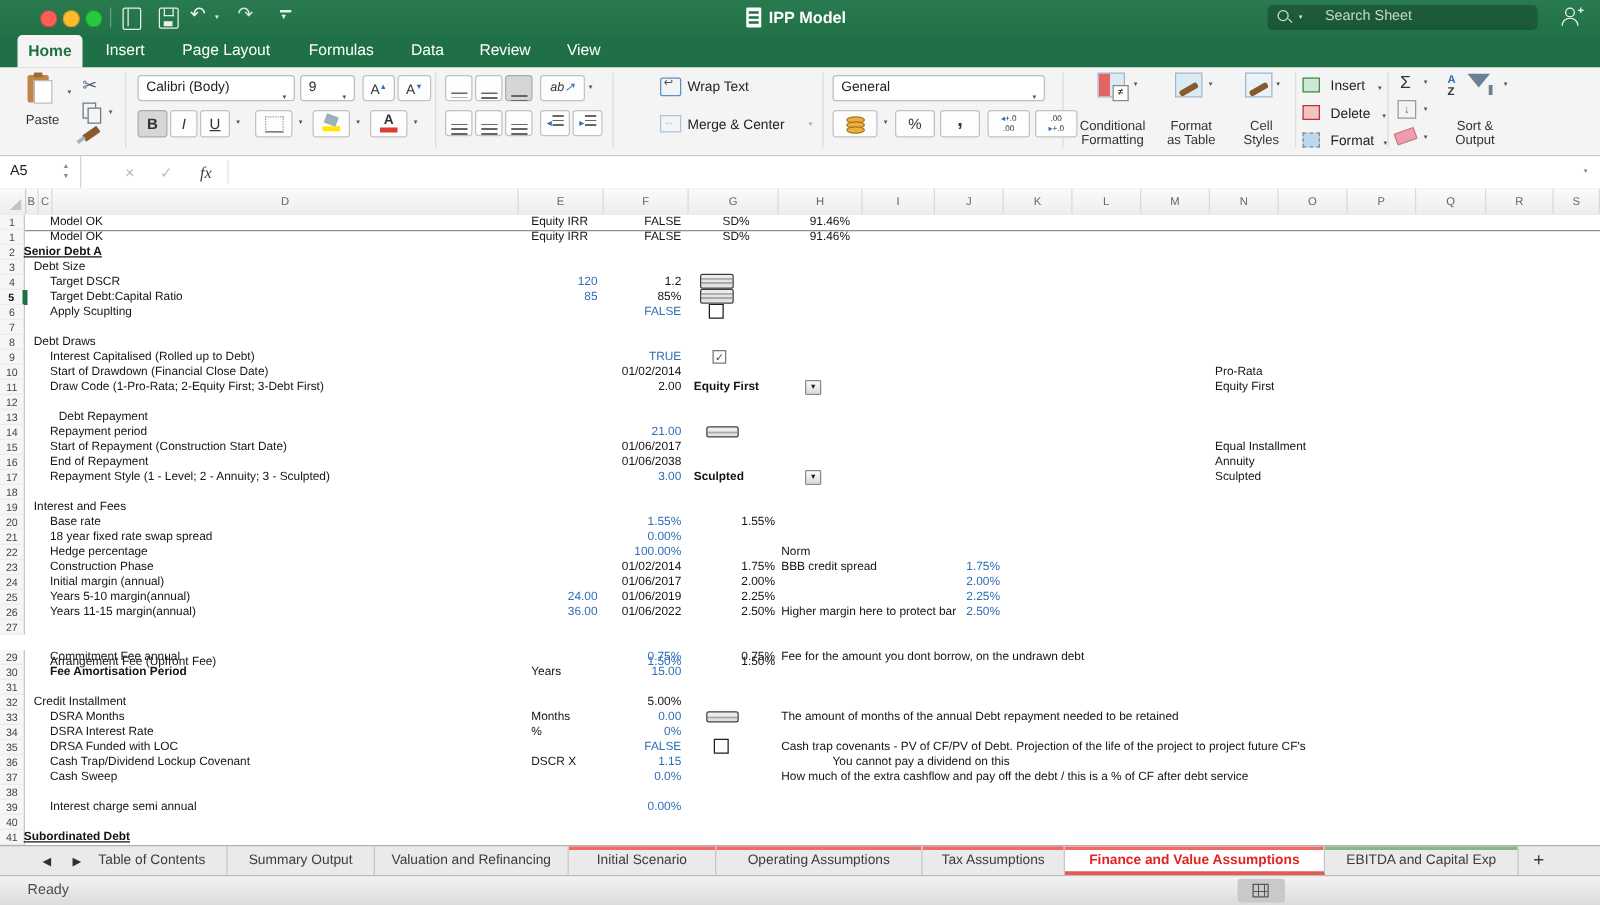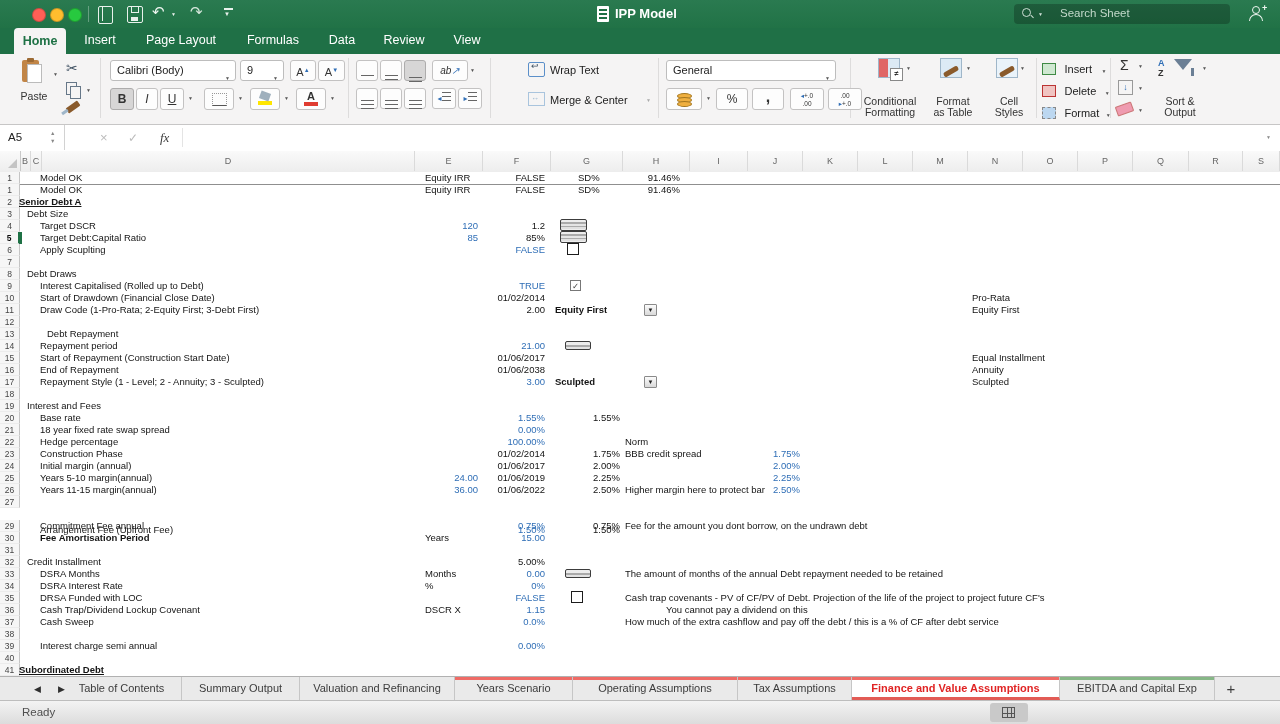--- a/index.html
+++ b/index.html
@@ -592,21 +592,21 @@
       <div class="cell lv0" style="left: 19px;">Subordinated Debt</div>
     </div>
   </div>
 
 <div id="tabstrip" class="abs">
   <span class="abs navarrow" style="left:34px">◀</span>
   <span class="abs navarrow" style="left:58px">▶</span>
 <div class="stab" style="left: 62px; width: 120px;"><span>Table of Contents</span></div>
     <div class="stab" style="left: 182px; width: 118px;"><span>Summary Output</span></div>
     <div class="stab" style="left: 300px; width: 155px;"><span>Valuation and Refinancing</span></div>
-    <div class="stab" style="left: 455px; width: 118px;"><span>Years Scenario</span><div class="stripe" style="background: rgb(239, 107, 102);"></div></div>
+    <div class="stab" style="left: 455px; width: 118px;"><span>Initial Scenario</span><div class="stripe" style="background: rgb(239, 107, 102);"></div></div>
     <div class="stab" style="left: 573px; width: 165px;"><span>Operating Assumptions</span><div class="stripe" style="background: rgb(239, 107, 102);"></div></div>
     <div class="stab" style="left: 738px; width: 114px;"><span>Tax Assumptions</span><div class="stripe" style="background: rgb(239, 107, 102);"></div></div>
     <div class="stab active" style="left: 852px; width: 208px;"><span>Finance and Value Assumptions</span><div class="stripe" style="background: rgb(239, 107, 102);"></div></div>
     <div class="stab" style="left: 1060px; width: 155px;"><span>EBITDA and Capital Exp</span><div class="stripe" style="background: rgb(134, 183, 134);"></div></div>
     <div class="stab" style="left: 1215px; width: 32px; font-size: 15px; border-right: none;">+</div>
   </div>
 
 <div id="statusbar" class="abs">
   <span id="ready" class="abs">Ready</span>
   <div id="gridview-btn" class="abs">

